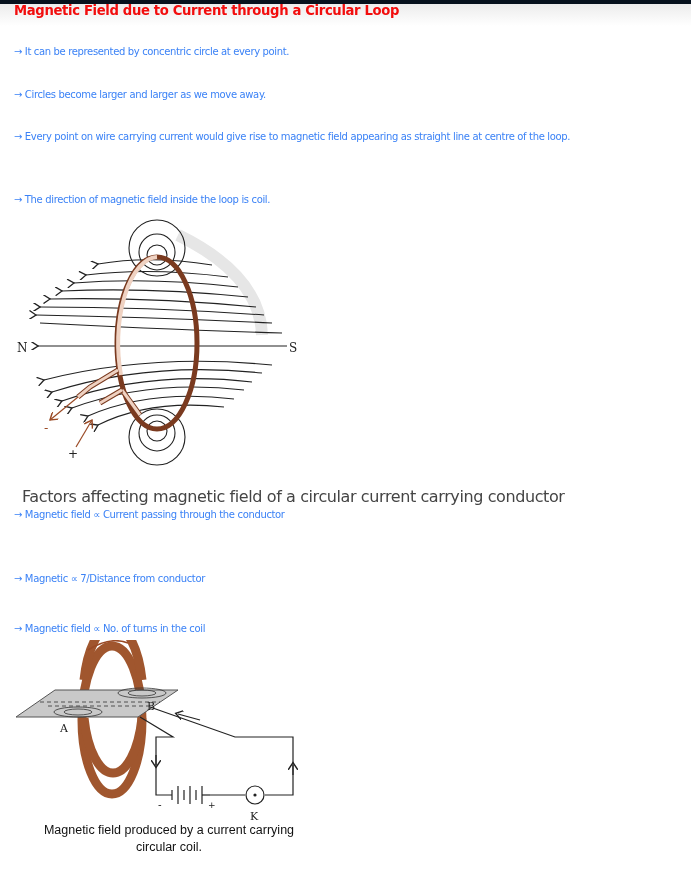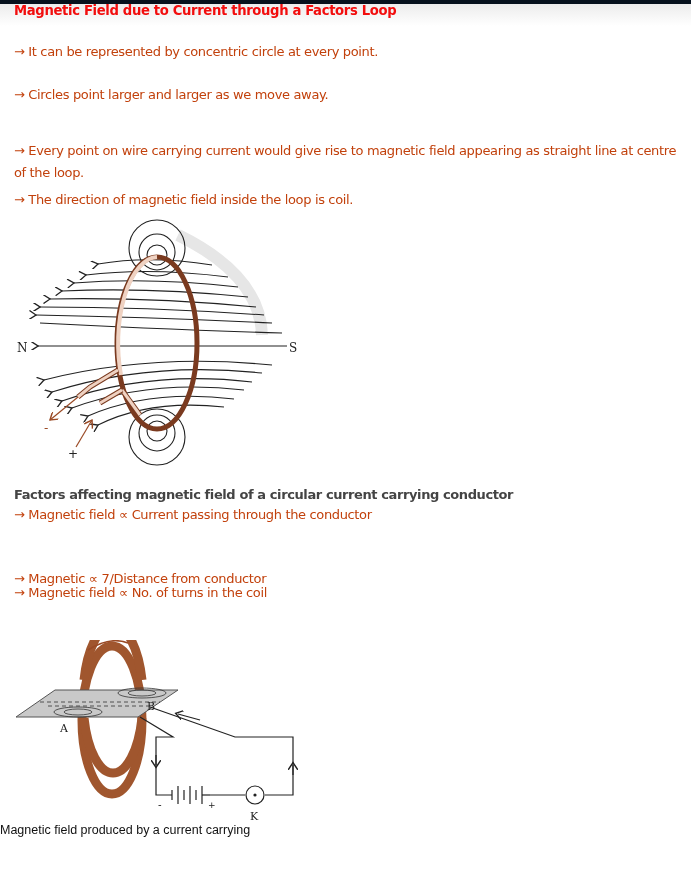--- a/index.html
+++ b/index.html
@@ -7,47 +7,47 @@
     width: 691px; height: 875px; overflow: hidden; background: #ffffff;
     font-family: "DejaVu Sans", sans-serif; color: #555;
     position: relative;
   }
   .topbar { position: absolute; left: 0; top: 0; width: 691px; height: 4px; background: #06111d; }
   .topshadow { position: absolute; left: 0; top: 4px; width: 691px; height: 22px;
     background: linear-gradient(#ececec, rgba(255,255,255,0)); }
   .content { position: absolute; left: 14px; top: 0; width: 672px; }
   .title { position: absolute; left: 0; top: 3px; font-size: 13.2px; font-weight: bold;
     color: #f20d0d; letter-spacing: -0.35px; white-space: nowrap; }
-  .para { position: absolute; left: 0; font-size: 13px; color: #c2410c; letter-spacing: -0.35px;
+  .para { position: absolute; left: 0; font-size: 10px; color: #3b82f6; letter-spacing: -0.35px;
     line-height: 22px; white-space: nowrap; }
   .para.wrap { white-space: normal; width: 675px; }
-  .heading2 { position: absolute; left: 0; font-size: 13px; font-weight: bold; color: #444;
+  .heading2 { position: absolute; left: 8px; font-size: 16px; font-weight: normal; color: #444;
     letter-spacing: -0.4px; white-space: nowrap; }
   .fig { position: absolute; }
   .caption { position: absolute; font-family: "Liberation Sans", sans-serif; font-size: 12.5px;
-    color: #111; text-align: left; line-height: 17px; }
+    color: #111; text-align: center; line-height: 17px; padding-left: 14px; }
 </style>
 </head>
 <body>
 
 <div class="topbar"></div>
 <div class="topshadow"></div>
 
 <div class="content">
-  <div class="title">Magnetic Field due to Current through a Factors Loop</div>
+  <div class="title">Magnetic Field due to Current through a Circular Loop</div>
 
   <div class="para" style="top:41px">→ It can be represented by concentric circle at every point.</div>
-  <div class="para" style="top:84px">→ Circles point larger and larger as we move away.</div>
-  <div class="para wrap" style="top:140px">→ Every point on wire carrying current would give rise to magnetic field appearing as straight line at centre of the loop.</div>
+  <div class="para" style="top:84px">→ Circles become larger and larger as we move away.</div>
+  <div class="para wrap" style="top:126px">→ Every point on wire carrying current would give rise to magnetic field appearing as straight line at centre of the loop.</div>
   <div class="para" style="top:189px">→ The direction of magnetic field inside the loop is coil.</div>
 
   <div class="heading2" style="top:487px">Factors affecting magnetic field of a circular current carrying conductor</div>
   <div class="para" style="top:504px">→ Magnetic field ∝ Current passing through the conductor</div>
   <div class="para" style="top:568px">→ Magnetic ∝ 7/Distance from conductor</div>
-  <div class="para" style="top:582px">→ Magnetic field ∝ No. of turns in the coil</div>
+  <div class="para" style="top:618px">→ Magnetic field ∝ No. of turns in the coil</div>
 </div>
 
 <div class="fig" style="left:0;top:215px;width:320px;height:260px">
   <svg width="320" height="260" viewBox="0 0 320 260">
     <defs>
       <marker id="ah" markerWidth="8" markerHeight="8" refX="1" refY="4" orient="auto">
         <path d="M7,0 L1,4 L7,8" fill="none" stroke="#222" stroke-width="1.2"></path>
       </marker>
       <marker id="ahc" markerWidth="8" markerHeight="8" refX="7" refY="4" orient="auto">
         <path d="M1,0 L7,4 L1,8" fill="none" stroke="#9a4a25" stroke-width="1.2"></path>
@@ -150,14 +150,15 @@
     <circle cx="255" cy="155" r="9" fill="none" stroke="#222" stroke-width="1.2"></circle>
     <circle cx="255" cy="155" r="1.6" fill="#222"></circle>
     <text x="147" y="70" font-family="DejaVu Serif, serif" font-size="11" fill="#222">B</text>
     <text x="60" y="92" font-family="DejaVu Serif, serif" font-size="11" fill="#222">A</text>
     <text x="250" y="180" font-family="DejaVu Serif, serif" font-size="11" fill="#222">K</text>
     <text x="158" y="168" font-size="10" fill="#222">-</text>
     <text x="208" y="168" font-size="9" fill="#222">+</text>
   </svg>
   <div class="caption" style="left:0;top:182px;width:310px">
     <div>Magnetic field produced by a current carrying</div>
+    <div>circular coil.</div>
   </div>
 </div>
 
 </body></html>

